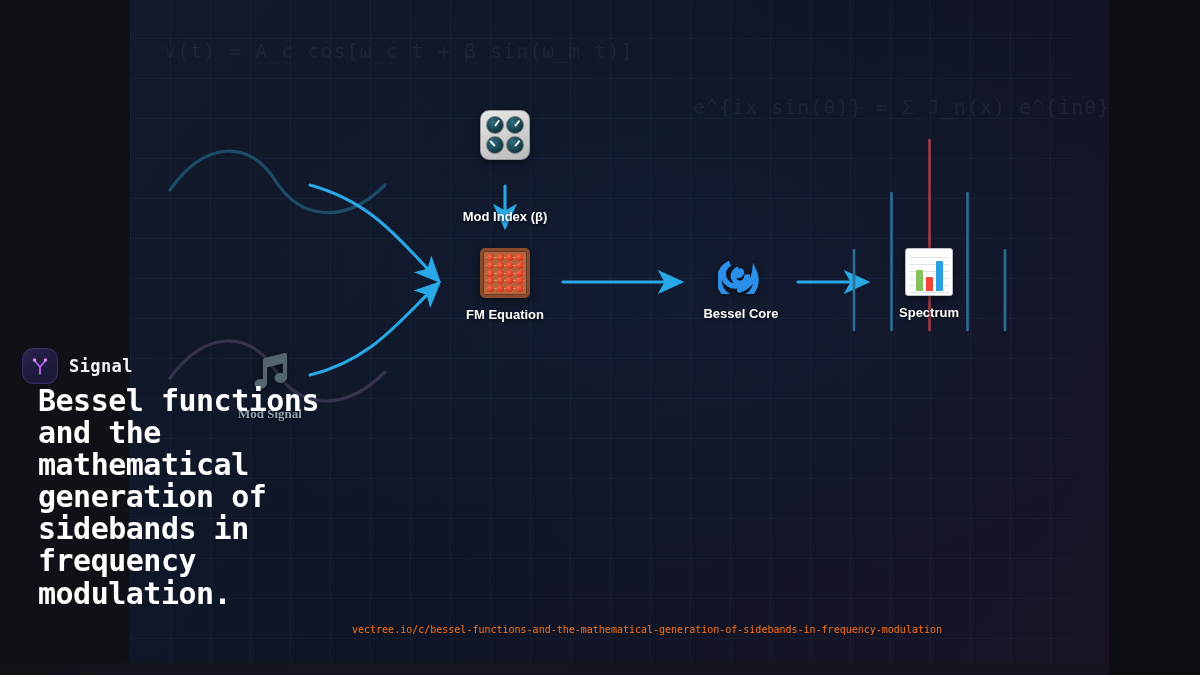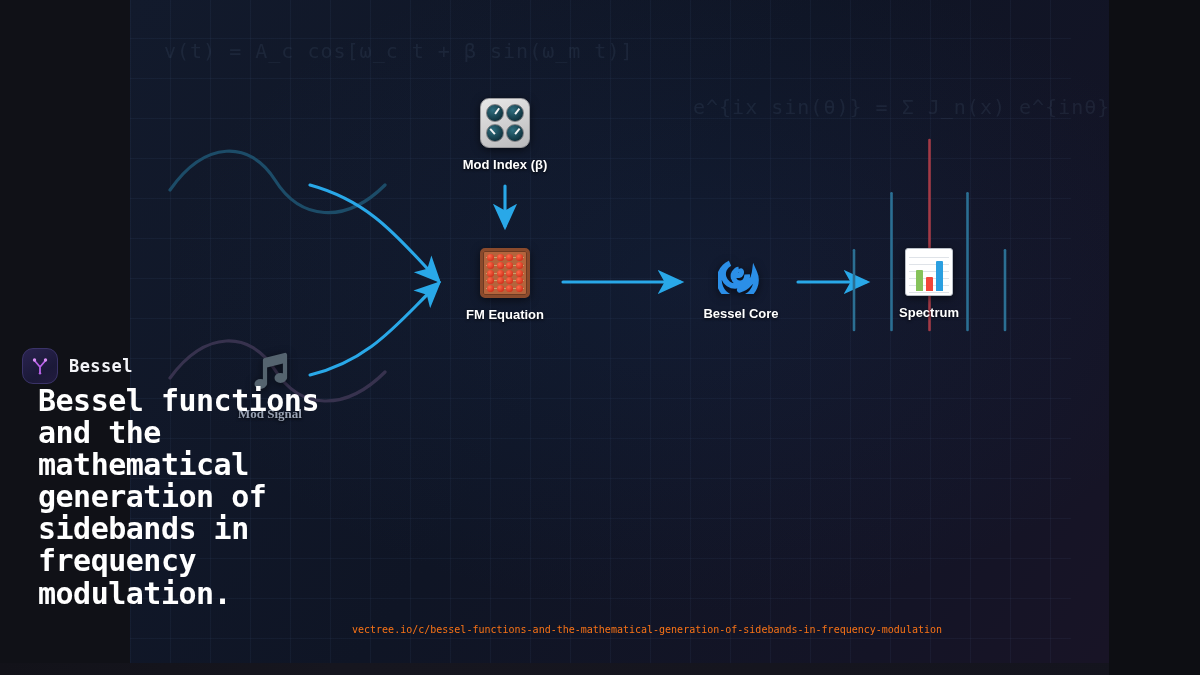--- a/index.html
+++ b/index.html
@@ -84,21 +84,21 @@
     font-size: 13px;
     font-weight: bold;
     color: #ffffff;
     text-shadow: 0 1px 3px rgba(0,0,0,.85);
     white-space: nowrap;
   }
   .node.dim .label { color: #9aa3b4; font-weight: bold; }
 
   #node-carrier   { left: 270px; top: 160px; }
   #node-mod       { left: 270px; top: 348px; font-family: Liberation Serif, serif; }
-  #node-modindex  { left: 505px; top: 98px; }
+  #node-modindex  { left: 505px; top: 110px; gap: 40px; }
   #node-fmeq      { left: 505px; top: 248px; }
   #node-bessel    { left: 741px; top: 248px; }
   #node-spectrum  { left: 929px; top: 248px; }
 
   
   .wave-glyph { width: 54px; height: 34px; }
   
   .note-glyph { width: 46px; height: 46px; }
 
   
@@ -346,21 +346,21 @@
 
   <div id="brand">
     <span class="logo-box">
       <svg width="22" height="22" viewBox="0 0 22 22">
         <path d="M11,18 L11,12 M11,12 L5.5,5.5 M11,12 L16.5,5.5" fill="none" stroke="#b762e8" stroke-width="1.8" stroke-linecap="round"></path>
         <circle cx="5.5" cy="5" r="1.7" fill="#d98ff5"></circle>
         <circle cx="16.5" cy="5" r="1.7" fill="#d98ff5"></circle>
         <circle cx="11" cy="18.2" r="1.2" fill="#b762e8"></circle>
       </svg>
     </span>
-    <span class="brand-name">Bessel</span>
+    <span class="brand-name">Signal</span>
   </div>
 
   <div id="headline">Bessel functions and the mathematical generation of sidebands in frequency modulation.</div>
 
   <div id="url">vectree.io/c/bessel-functions-and-the-mathematical-generation-of-sidebands-in-frequency-modulation</div>
 
   <div class="bottom-band"></div>
 </div>
 
 </body></html>

